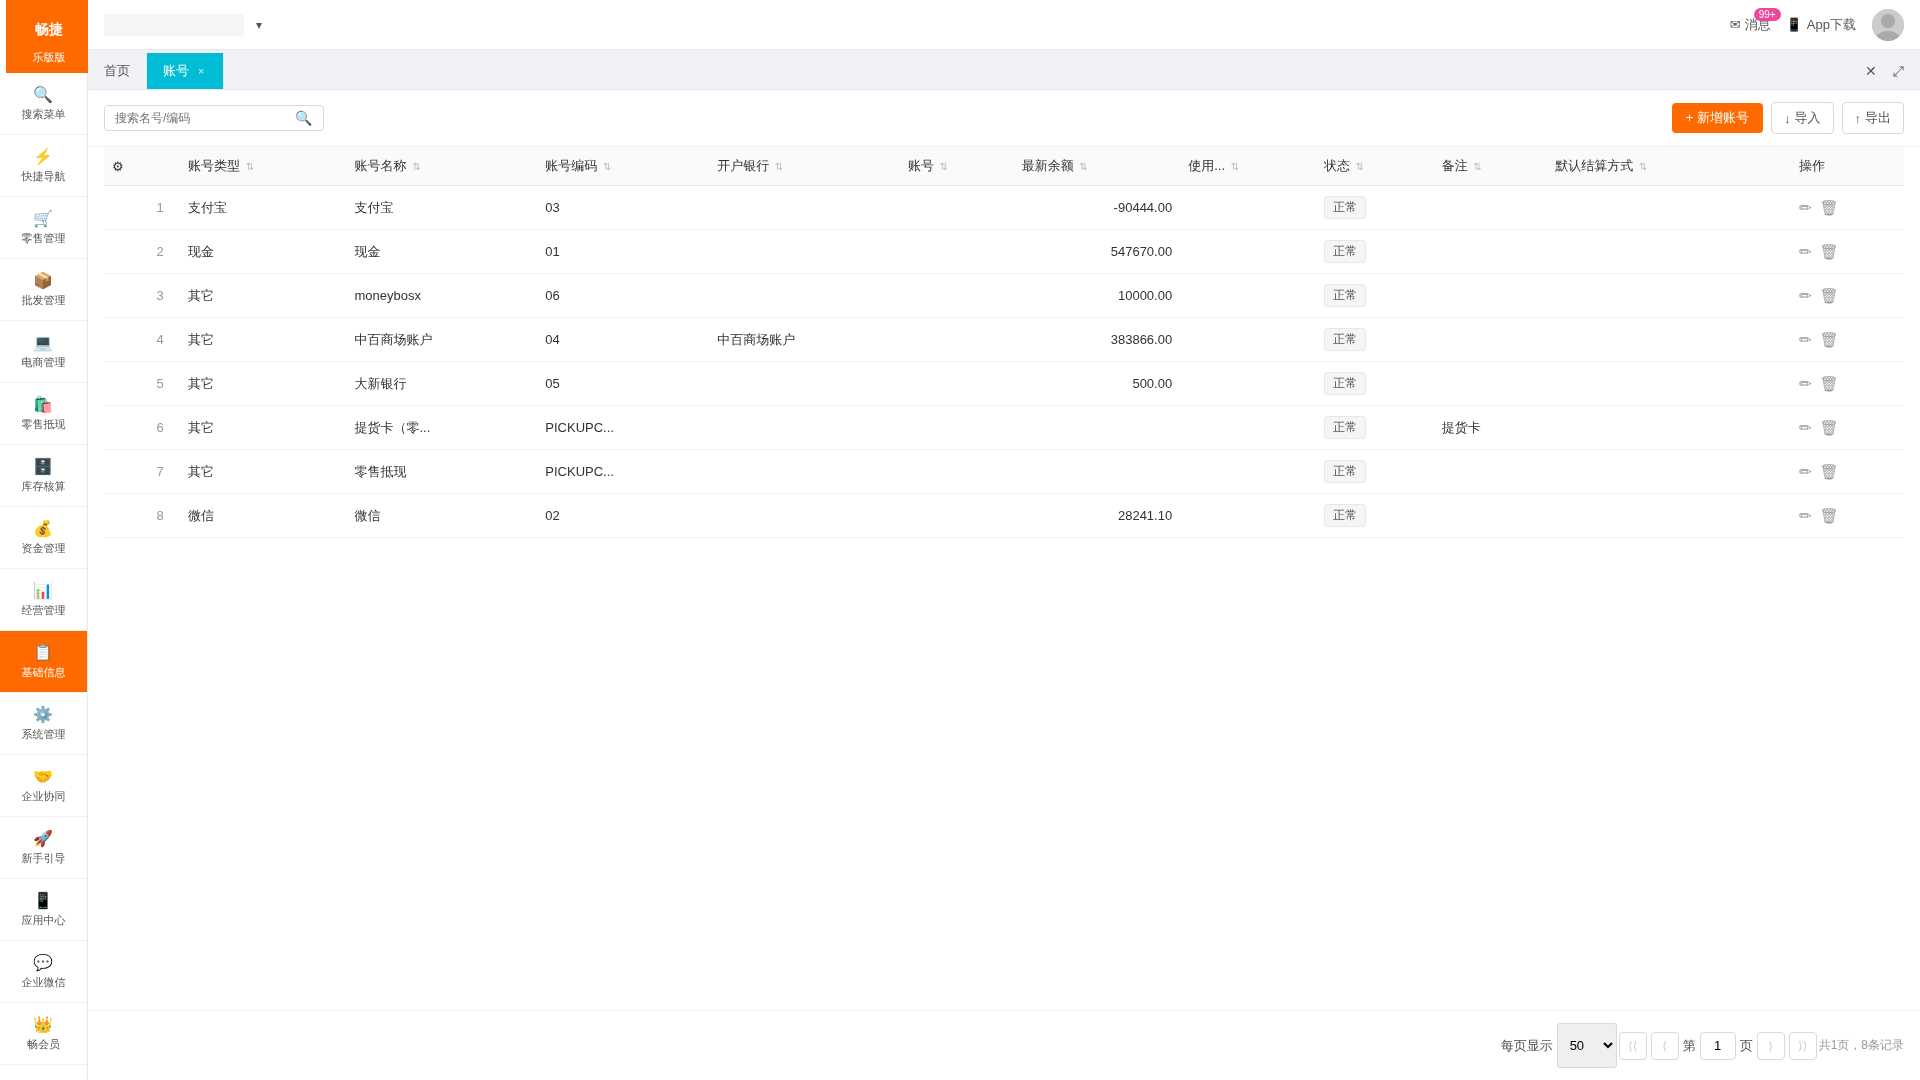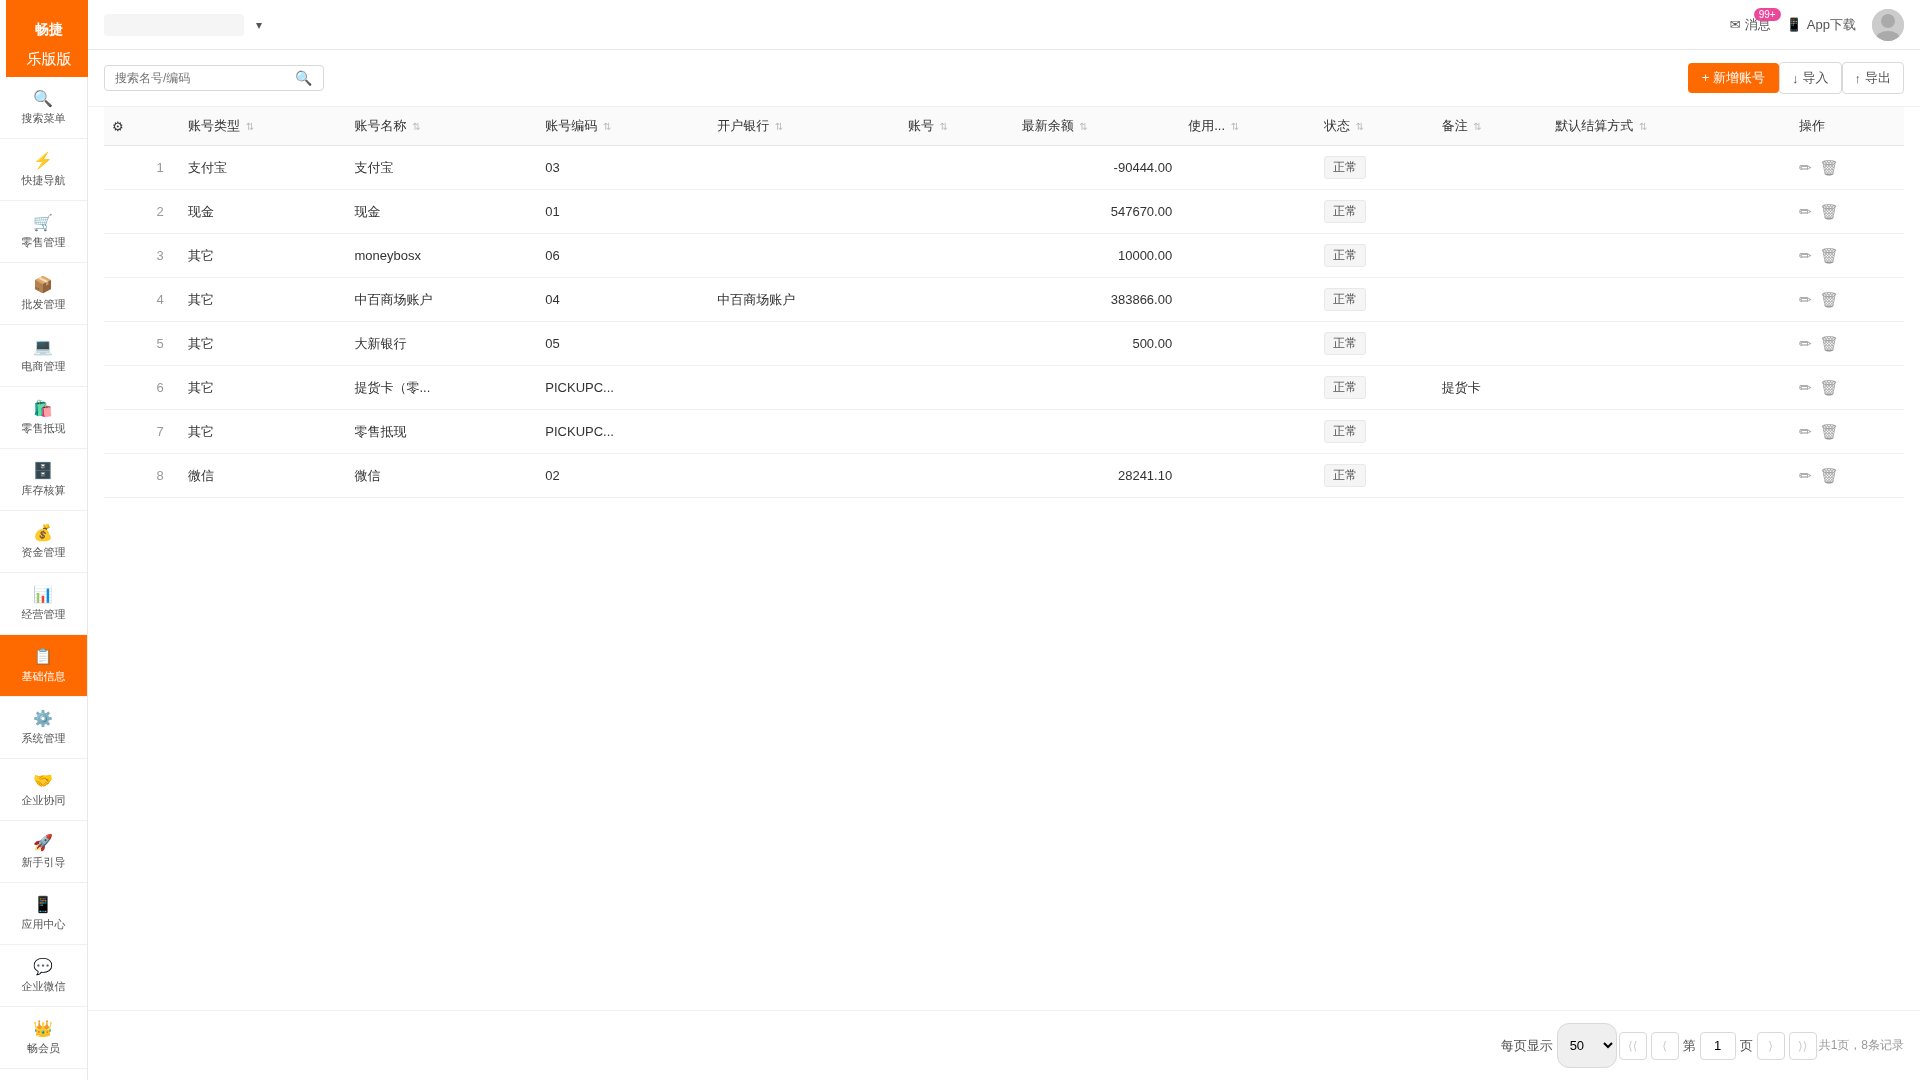--- a/index.html
+++ b/index.html
@@ -25,21 +25,21 @@
       justify-content: center;
       min-height: 60px;
       margin-left: 11px;
     }
     .sidebar-logo-icon {
       width: 40px;
       height: 40px;
     }
     .sidebar-logo-text {
       color: #fff;
-      font-size: 15px;
+      font-size: 11px;
       margin-top: 2px;
     }
     .sidebar-nav {
       width: 100%;
       display: flex;
       flex-direction: column;
       align-items: center;
       flex: 1;
       overflow-y: auto;
     }
@@ -237,20 +237,21 @@
     .search-btn {
       background: none;
       border: none;
       cursor: pointer;
       color: #999;
       font-size: 14px;
     }
     .toolbar-right {
       display: flex;
       align-items: center;
+      gap: 8px;
     }
     .btn-primary {
       background: #ff6a00;
       color: #fff;
       border: none;
       border-radius: 4px;
       padding: 6px 14px;
       cursor: pointer;
       font-size: 13px;
       display: flex;
@@ -341,21 +342,21 @@
       color: #555;
       flex-shrink: 0;
     }
     .page-size-select {
       display: flex;
       align-items: center;
       gap: 4px;
     }
     .page-size-select select {
       border: 1px solid #d9d9d9;
-      border-radius: 12px;
+      border-radius: 3px;
       padding: 13px 8px;
       font-size: 13px;
       outline: none;
       cursor: pointer;
     }
     .page-nav {
       display: flex;
       align-items: center;
       gap: 4px;
     }
@@ -496,20 +497,33 @@
       <div class="header-avatar">
         <svg viewBox="0 0 32 32">
           <rect width="32" height="32" fill="#ccc"></rect>
           <circle cx="16" cy="12" r="7" fill="#aaa"></circle>
           <ellipse cx="16" cy="30" rx="12" ry="8" fill="#aaa"></ellipse>
         </svg>
       </div>
     </div>
   </div>
 
+  <div class="tab-bar">
+    <div class="tab-item">
+      <span>首页</span>
+    </div>
+    <div class="tab-item active">
+      <span>账号</span>
+      <span class="tab-close">×</span>
+    </div>
+    <div class="tab-actions">
+      <span class="tab-action-btn">✕</span>
+      <span class="tab-action-btn">⤢</span>
+    </div>
+  </div>
 
   <div class="page-content">
 
     <div class="toolbar">
       <div class="toolbar-left">
         <div class="search-box">
           <input type="text" placeholder="搜索名号/编码" style="">
           <button class="search-btn">🔍</button>
         </div>
       </div>

